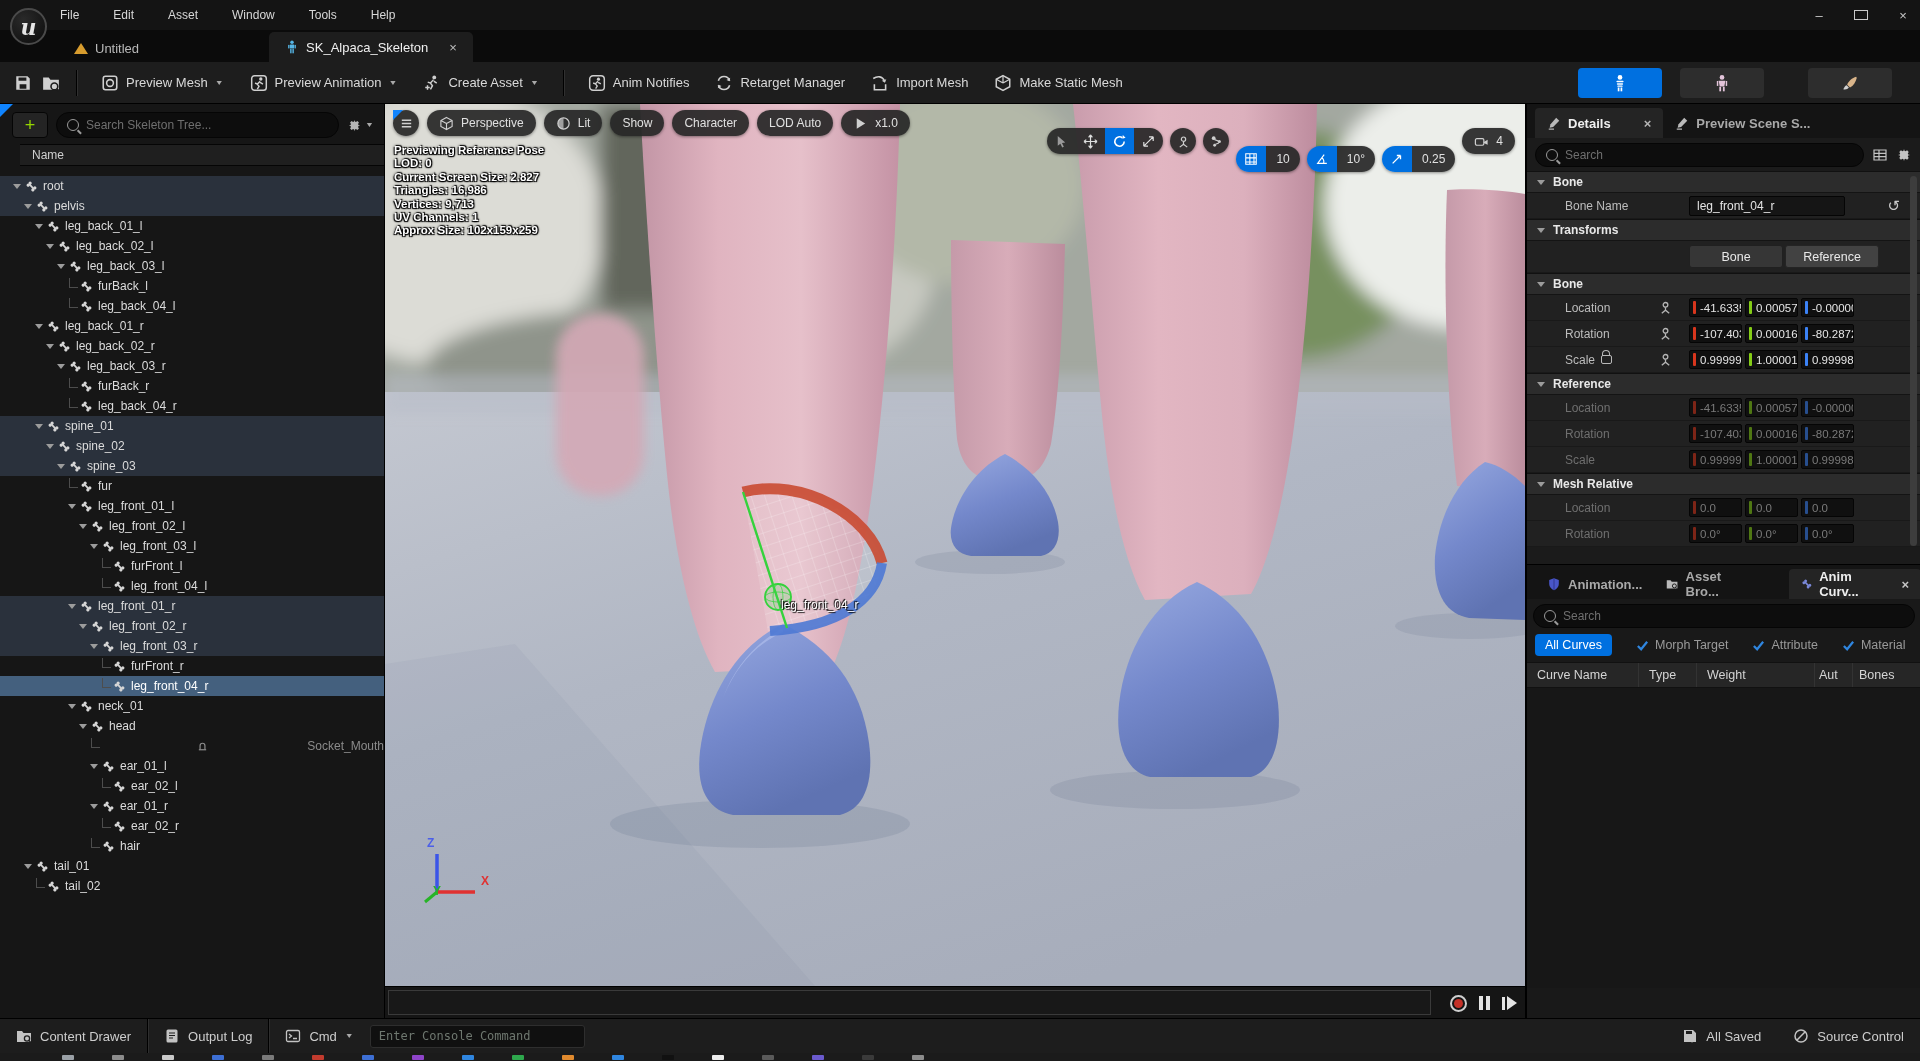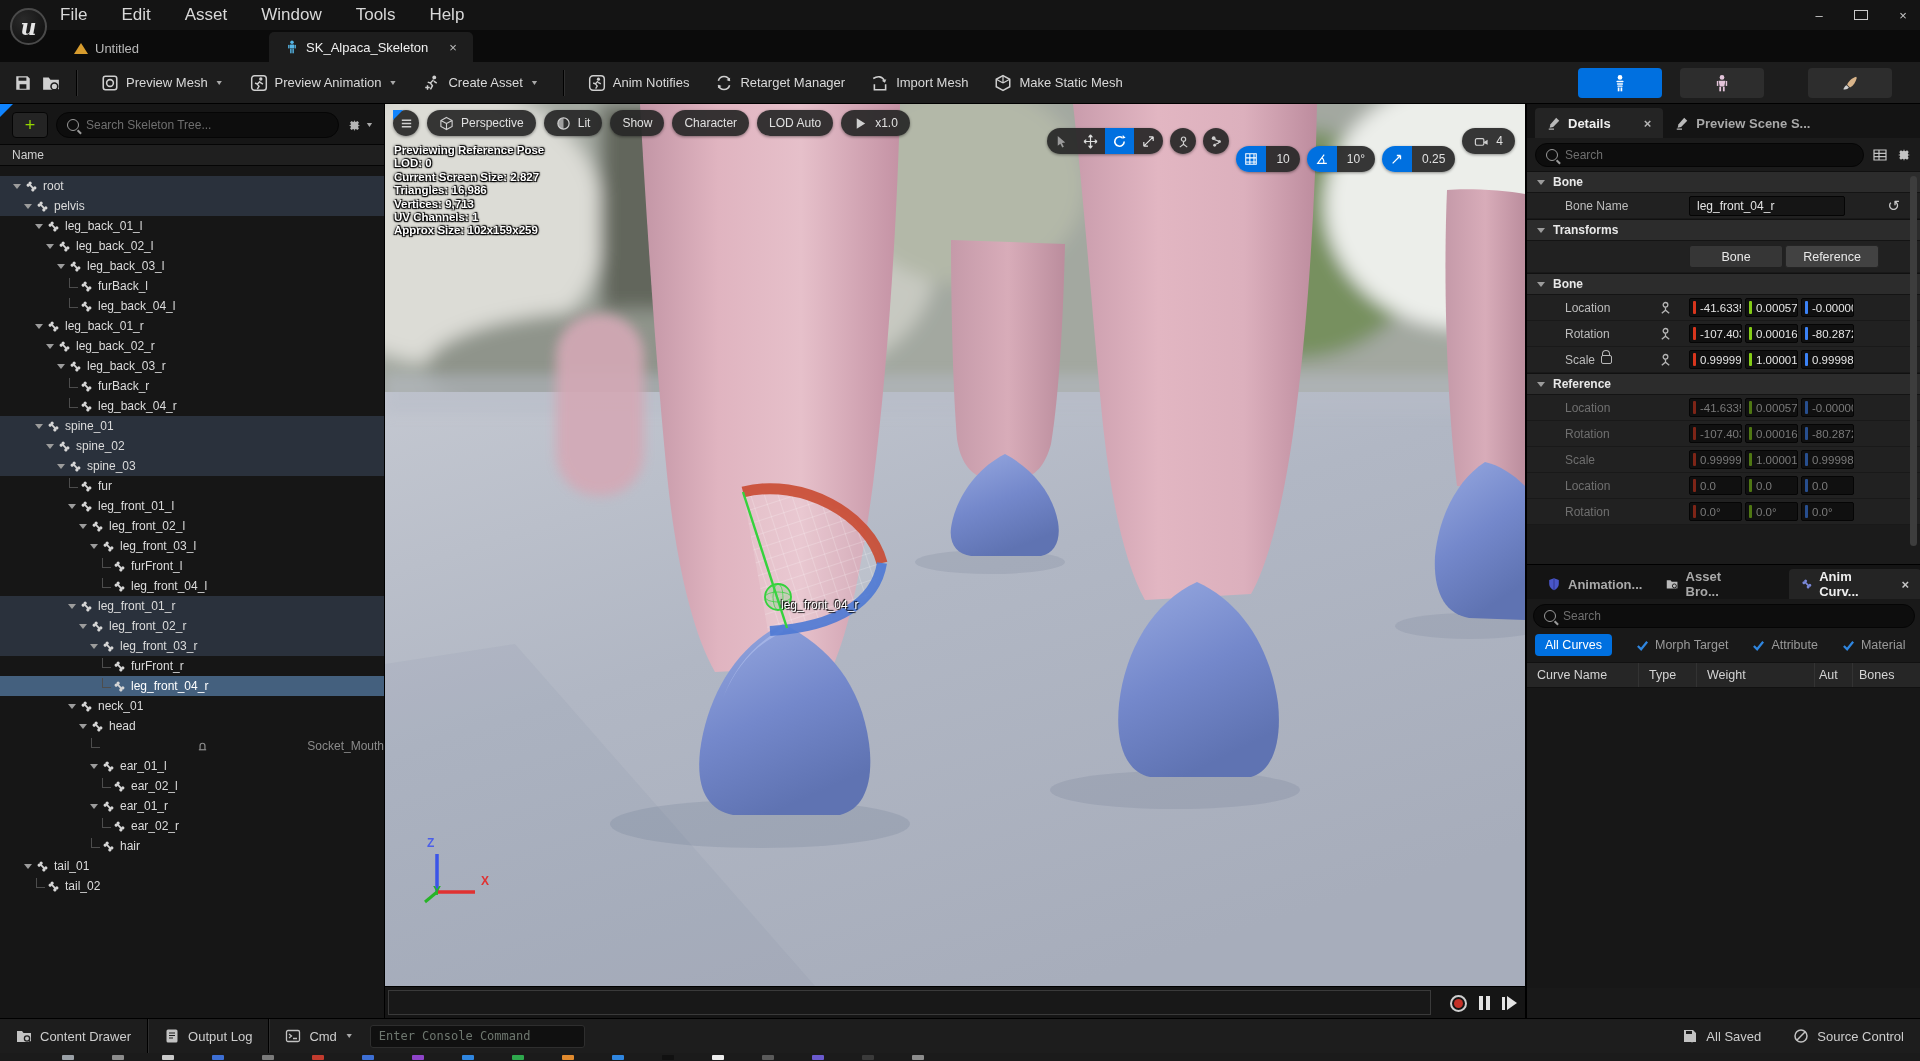--- a/index.html
+++ b/index.html
@@ -1,20 +1,20 @@
 <!DOCTYPE html>
 <html><head>
 <meta charset="utf-8">
 <style>
   * { margin:0; padding:0; box-sizing:border-box; }
   html,body { width:1920px; height:1061px; overflow:hidden; background:#000; font-family:"Liberation Sans",sans-serif; -webkit-font-smoothing:antialiased; }
 
   
   #menubar { position:absolute; left:0; top:0; width:1920px; height:30px; background:#141414; display:flex; align-items:center; padding-left:56px; gap:26px; z-index:40;}
-  .menu-item { color:#d8d8d8; font-size:17px; padding:3px 4px; cursor:default; }
+  .menu-item { color:#d8d8d8; font-size:12px; padding:3px 4px; cursor:default; }
   #logo { position:absolute; left:10px; top:8px; width:37px; height:37px; border-radius:50%; background:radial-gradient(circle at 35% 30%, #2a2a2a,#0c0c0c); border:2px solid #4a4a4a; color:#e6e6e6; font-family:"DejaVu Serif",serif; font-style:italic; font-weight:bold; font-size:22px; display:flex; align-items:center; justify-content:center; z-index:60; }
   #win-controls { position:absolute; right:10px; top:0; height:30px; display:flex; align-items:center; gap:28px; z-index:50; color:#c9c9c9; }
   #win-controls span { font-size:13px; width:14px; text-align:center; }
   .win-max { display:inline-block; width:10px; height:10px; border:1px solid #c9c9c9; }
 
   #tabbar { position:absolute; left:0; top:30px; width:1920px; height:32px; background:#0b0b0b; display:flex; align-items:flex-end; padding-left:62px; z-index:39; }
   .tab { display:flex; align-items:center; gap:7px; height:28px; padding:0 12px; font-size:13px; color:#b9b9b9; }
   .tab.active { background:#1d1d1d; color:#f0f0f0; border-radius:5px 5px 0 0; margin-left:118px; padding:0 16px; height:30px; }
   .tab .close { margin-left:14px; color:#bfbfbf; font-size:13px; }
   .icon-level { width:0; height:0; border-left:7px solid transparent; border-right:7px solid transparent; border-bottom:11px solid #d79c2e; position:relative; }
@@ -32,21 +32,21 @@
   #tree-panel { position:absolute; left:0; top:104px; width:385px; height:914px; background:#161616; border-right:1px solid #000; z-index:30; }
   #tree-panel .focus-wedge { position:absolute; left:0; top:0; width:0; height:0; border-left:13px solid #0f84ff; border-bottom:13px solid transparent; }
   .tree-head { display:flex; align-items:center; gap:8px; padding:8px 10px 6px 12px; }
   .add-btn { width:36px; height:26px; background:#242424; border:1px solid #050505; border-radius:4px; color:#95d600; font-size:18px; line-height:1; display:flex; align-items:center; justify-content:center; }
   .searchbox { flex:1; height:26px; background:#0d0d0d; border:1px solid #050505; border-radius:13px; display:flex; align-items:center; padding:0 10px; gap:7px; }
   .searchbox input { flex:1; background:transparent; border:none; outline:none; color:#cfcfcf; font-size:12px; font-family:"Liberation Sans",sans-serif; }
   .searchbox input::placeholder { color:#6f6f6f; }
   .mag { width:12px; height:12px; border:1.6px solid #9a9a9a; border-radius:50%; position:relative; flex:0 0 auto; }
   .mag::after { content:''; position:absolute; width:5px; height:1.6px; background:#9a9a9a; transform:rotate(45deg); left:9px; top:11px; }
   .gear-wrap { display:flex; align-items:center; gap:3px; color:#b5b5b5; }
-  .tree-colhead { height:22px; background:#1f1f1f; border-top:1px solid #050505; border-bottom:1px solid #050505; color:#cfcfcf; font-size:12px; display:flex; align-items:center; padding-left:12px; }
+  .tree-colhead { height:22px; background:#1f1f1f; border-top:1px solid #050505; border-bottom:1px solid #050505; color:#cfcfcf; font-size:12px; display:flex; align-items:center; padding-left:12px;margin-left:20px; }
   #tree-rows { position:absolute; top:72px; left:0; right:0; bottom:0; overflow:hidden; }
   .tree-row { height:20px; display:flex; align-items:center; font-size:12px; color:#dcdcdc; padding-left:calc(10px + var(--d,0)*11px); white-space:nowrap; }
   .tree-row.v-hl { background:#2a313c; }
   .tree-row.v-sel { background:#44607e; color:#fff; }
   .tree-row.v-muted { color:#8b8b8b;justify-content:space-between; }
   .tw { width:14px; height:14px; display:inline-flex; align-items:center; justify-content:center; flex:0 0 auto; }
   .t-exp .tw::before { content:''; width:0; height:0; border:4px solid transparent; border-top:5px solid #9c9c9c; margin-top:4px; }
   .t-leaf .tw::before, .t-socket .tw::before { content:''; width:8px; height:9px; border-left:1px solid #4d4d4d; border-bottom:1px solid #4d4d4d; margin-bottom:7px; margin-left:2px; }
   .bone-ic, .sock-ic { width:13px; height:13px; margin:0 5px 0 1px; color:#d6d6d6; flex:0 0 auto; }
   .v-muted .bone-ic, .v-muted .sock-ic { color:#8b8b8b; }
@@ -1269,20 +1269,23 @@
           <i></i>
           <span>1.000019</span>
         </div>
       <div class="fld fz">
           <i></i>
           <span>0.999983</span>
         </div>
     </div>
   </div>
 
+  <div class="sec-head">
+      <span>Mesh Relative</span>
+    </div>
   <div class="d-row muted">
     <div class="d-label">Location</div>
     <div class="fields">
       <div class="fld fx">
           <i></i>
           <span>0.0</span>
         </div>
       <div class="fld fy">
           <i></i>
           <span>0.0</span>

